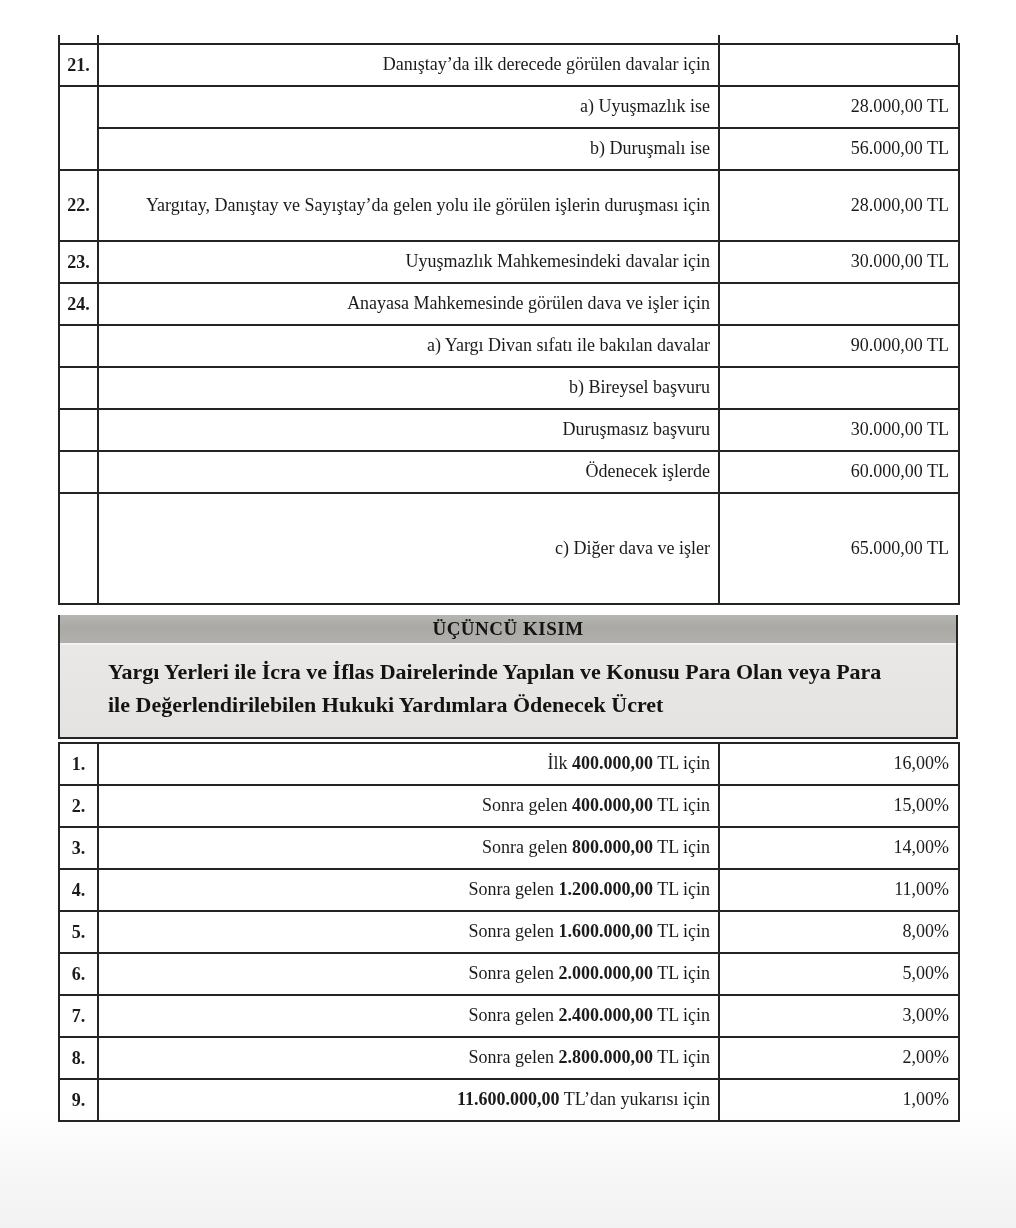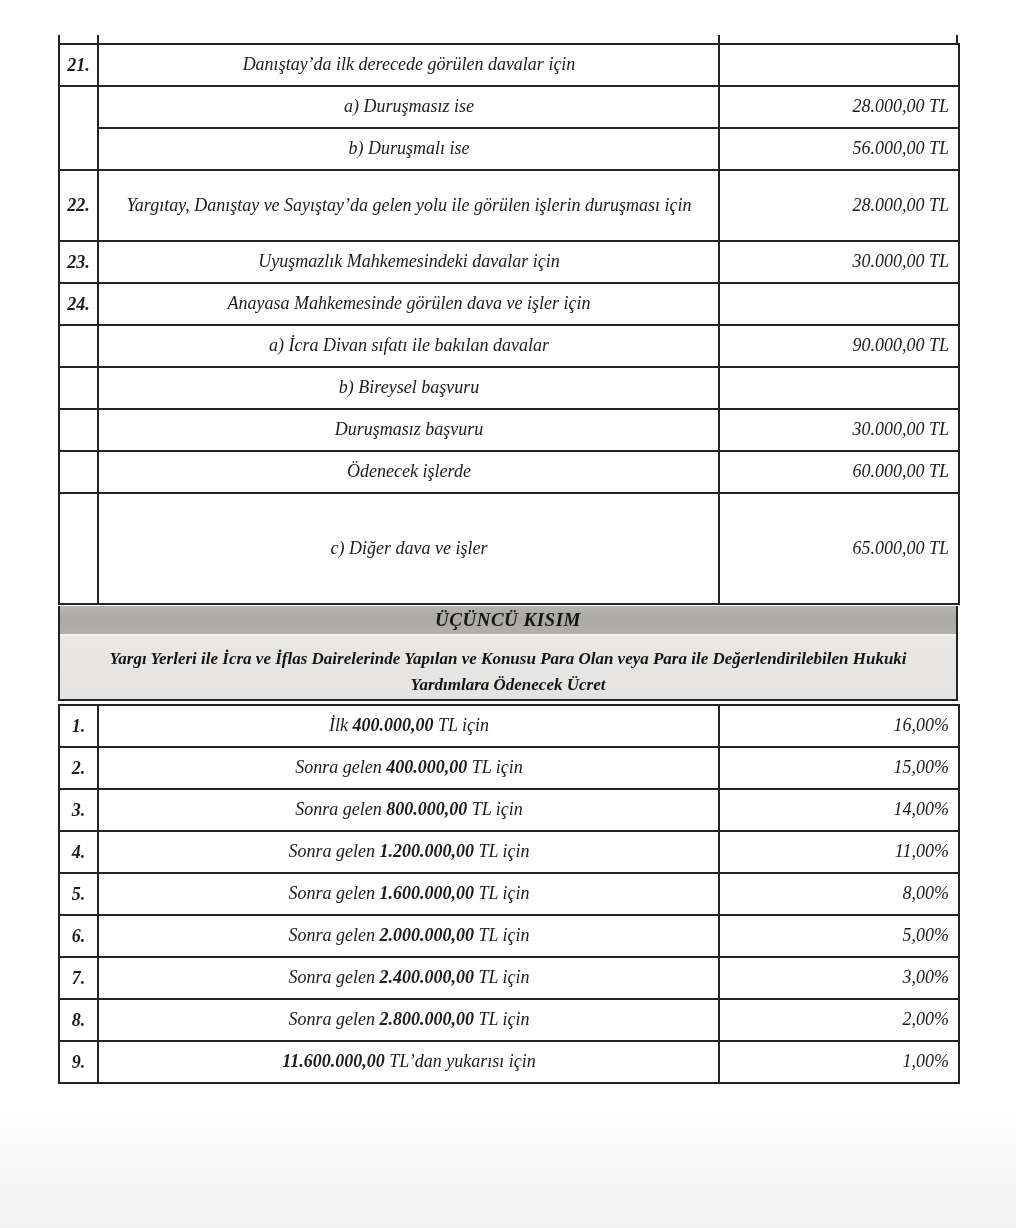--- a/index.html
+++ b/index.html
@@ -3,21 +3,21 @@
 <meta charset="utf-8">
 <style>
   html, body { margin: 0; padding: 0; }
   body {
     width: 1016px; height: 1228px;
     font-family: "Liberation Serif", "DejaVu Serif", serif;
     color: #1b1b1b;
     background: linear-gradient(180deg, #ffffff 0%, #ffffff 90%, #f6f6f6 96%, #f2f2f2 100%);
     overflow: hidden;
   }
-  .doc { position: relative; margin: 35px 0 0 58px; width: 900px; font-style: italic; }
+  .doc { position: relative; margin: 35px 0 0 58px; width: 900px; }
 
   
   .stubs { position: relative; height: 8px; }
   .stubs span { position: absolute; top: 0; bottom: -1px; width: 2px; background: #242424; }
   .stub-left  { left: 0; }
   .stub-num   { left: 39px; }
   .stub-amt   { left: 660px; }
   .stub-right { left: 898px; }
 
   table { border-collapse: collapse; table-layout: fixed; width: 900px; }
@@ -25,40 +25,39 @@
     border: 2px solid #242424;
     font-size: 18px;
     line-height: 1.25;
     vertical-align: middle;
     overflow: hidden;
   }
   col.c-num { width: 39px; }
   col.c-desc { width: 621px; }
   col.c-amt { width: 240px; }
   td.num { text-align: center; font-weight: bold; padding: 0 2px; }
-  td.desc { padding: 3px 8px 4px 9px; text-align: center; }
+  td.desc { padding: 3px 8px 4px 9px; text-align: right; }
   td.amt { padding: 3px 9px 4px 6px; text-align: right; }
   tr.h-std  td { height: 33px; }
   tr.h-tall td { height: 62px; margin-left: 22px; }
   tr.h-xl   td { height: 102px; margin-top: 32px; }
 
   
-  .section-wrap { border: 2px solid #242424; border-top: none; margin-top: 1px; }
+  .section-wrap { border: 2px solid #242424; border-top: none; margin-top: 10px; }
   .kicker {
     height: 28px;
     background: linear-gradient(180deg, #b7b5b2 0%, #aba9a6 45%, #b2b0ad 100%);
     border-bottom: 2px solid #f4f3f1;
     display: flex; align-items: center; justify-content: center;
     font-weight: bold; font-size: 19px; letter-spacing: 0.5px; color: #141414;
   }
   .subtitle {
     background: linear-gradient(180deg, #e9e8e6 0%, #e4e3e1 100%);
-    padding: 10px 48px 2px 48px;
-    text-align: center;
-    font-weight: bold; font-size: 17px; line-height: 1.5; color: #131313;
+    padding: 10px 48px 16px 48px;
+    font-weight: bold; font-size: 22px; line-height: 1.5; color: #131313;
   }
 
   .t2 { margin-top: 3px; }
   .t2 td.desc b { font-weight: bold; margin-top: 32px; }
 </style>
 </head>
 <body>
 
 <div class="doc">
 
@@ -76,21 +75,21 @@
         <col class="c-amt">
       </colgroup>
     <tbody>
       <tr class="h-std">
         <td class="num">21.</td>
         <td class="desc">Danıştay’da ilk derecede görülen davalar için</td>
         <td class="amt"></td>
       </tr>
       <tr class="h-std">
         <td class="num" rowspan="2"></td>
-        <td class="desc">a) Duruşmasız ise</td>
+        <td class="desc">a) Uyuşmazlık ise</td>
         <td class="amt">28.000,00 TL</td>
       </tr>
       <tr class="h-std">
         <td class="desc">b) Duruşmalı ise</td>
         <td class="amt">56.000,00 TL</td>
       </tr>
       <tr class="h-tall">
         <td class="num">22.</td>
         <td class="desc">Yargıtay, Danıştay ve Sayıştay’da gelen yolu ile görülen işlerin duruşması için</td>
         <td class="amt">28.000,00 TL</td>
@@ -100,21 +99,21 @@
         <td class="desc">Uyuşmazlık Mahkemesindeki davalar için</td>
         <td class="amt">30.000,00 TL</td>
       </tr>
       <tr class="h-std">
         <td class="num">24.</td>
         <td class="desc">Anayasa Mahkemesinde görülen dava ve işler için</td>
         <td class="amt"></td>
       </tr>
       <tr class="h-std">
         <td class="num"></td>
-        <td class="desc">a) İcra Divan sıfatı ile bakılan davalar</td>
+        <td class="desc">a) Yargı Divan sıfatı ile bakılan davalar</td>
         <td class="amt">90.000,00 TL</td>
       </tr>
       <tr class="h-std">
         <td class="num"></td>
         <td class="desc">b) Bireysel başvuru</td>
         <td class="amt"></td>
       </tr>
       <tr class="h-std">
         <td class="num"></td>
         <td class="desc">Duruşmasız başvuru</td>

